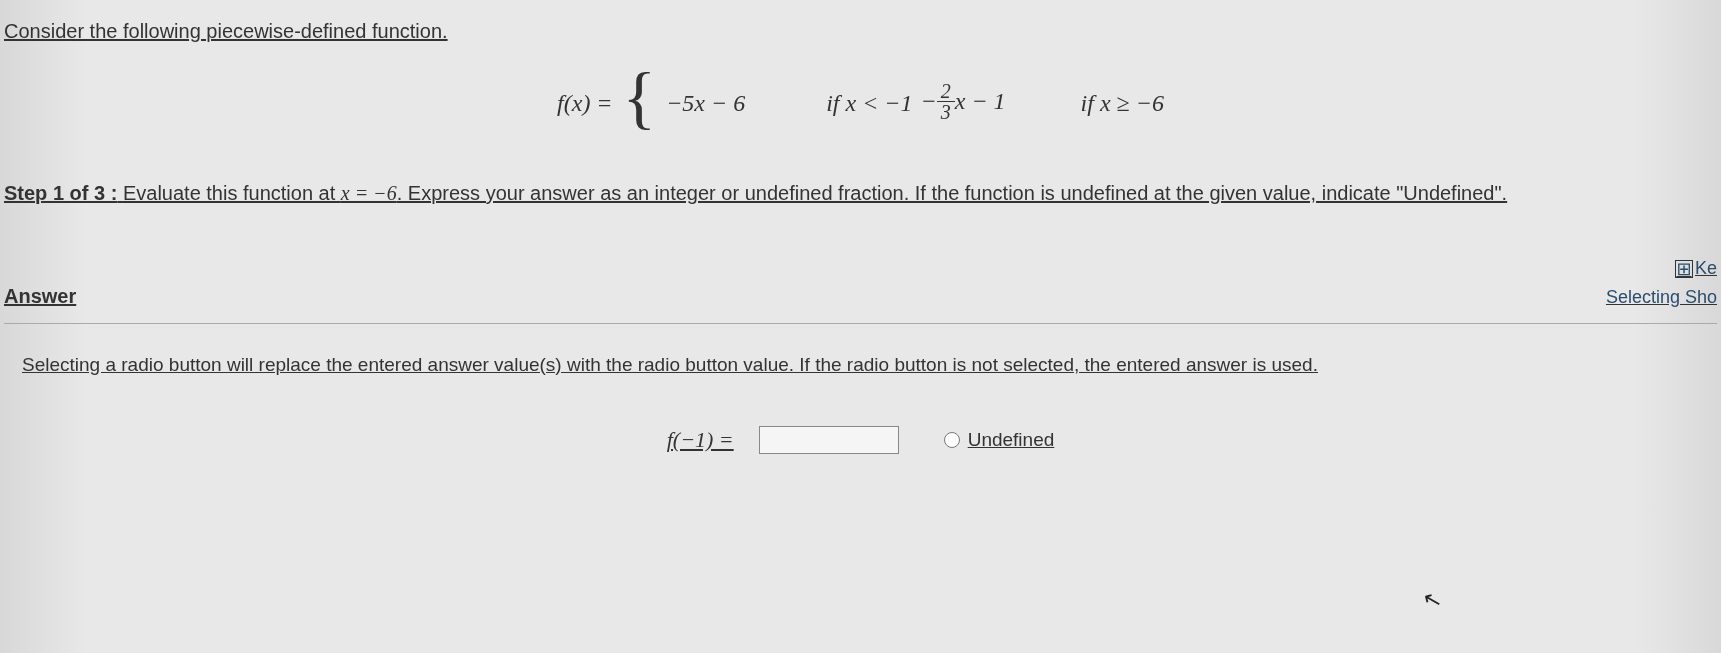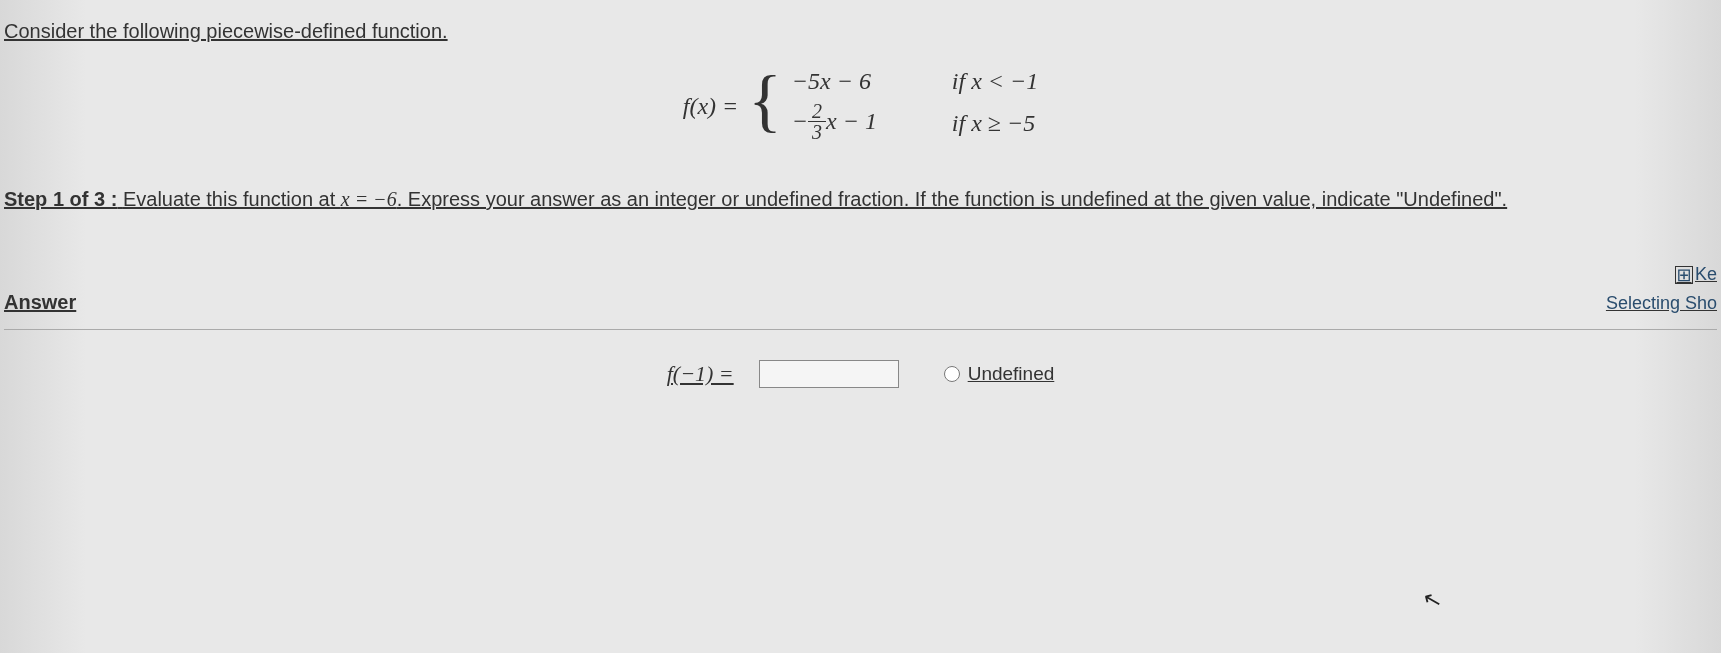--- a/index.html
+++ b/index.html
@@ -40,21 +40,21 @@
     }
     .brace {
       font-size: 70px;
       font-style: normal;
       line-height: 1;
       position: relative;
       top: -5px;
     }
     .cases {
       display: inline-flex;
-      flex-direction: column;
+      flex-direction: row;
       gap: 8px;
       text-align: left;
     }
     .case-row {
       display: flex;
       align-items: center;
       gap: 40px;
     }
     .case-expr {
       min-width: 120px;
@@ -189,21 +189,21 @@
           <span class="case-expr">−5x − 6</span>
           <span>if x &lt; −1</span>
         </span>
         <span class="case-row">
           <span class="case-expr">
             <span>−</span><span class="frac">
                 <span class="num">2</span>
                 <span class="den">3</span>
               </span><span>x − 1</span>
           </span>
-          <span>if x ≥ −5</span>
+          <span>if x ≥ −6</span>
         </span>
       </span>
     </span>
   </div>
 
   <div class="step">
     <b>Step 1 of 3 :</b>
     <span>Evaluate this function at </span><span class="math-var">x = −6</span><span>. Express your answer as an integer or undefined fraction. If the function is undefined at the given value, indicate "Undefined".</span>
   </div>
 
@@ -213,20 +213,21 @@
       <div class="key-link">
         <span class="key-icon"></span>
         <span>Ke</span>
       </div>
       <div>Selecting Sho</div>
     </div>
   </div>
 
   <hr class="hr">
 
+  <div class="hint">Selecting a radio button will replace the entered answer value(s) with the radio button value. If the radio button is not selected, the entered answer is used.</div>
 
   <div class="answer-row">
     <span>f(−1) =</span>
     <input type="text" class="answer-input" value="" style="">
     <label class="radio-wrap">
       <input type="radio" style="">
       <span>Undefined</span>
     </label>
   </div>
 </div>

